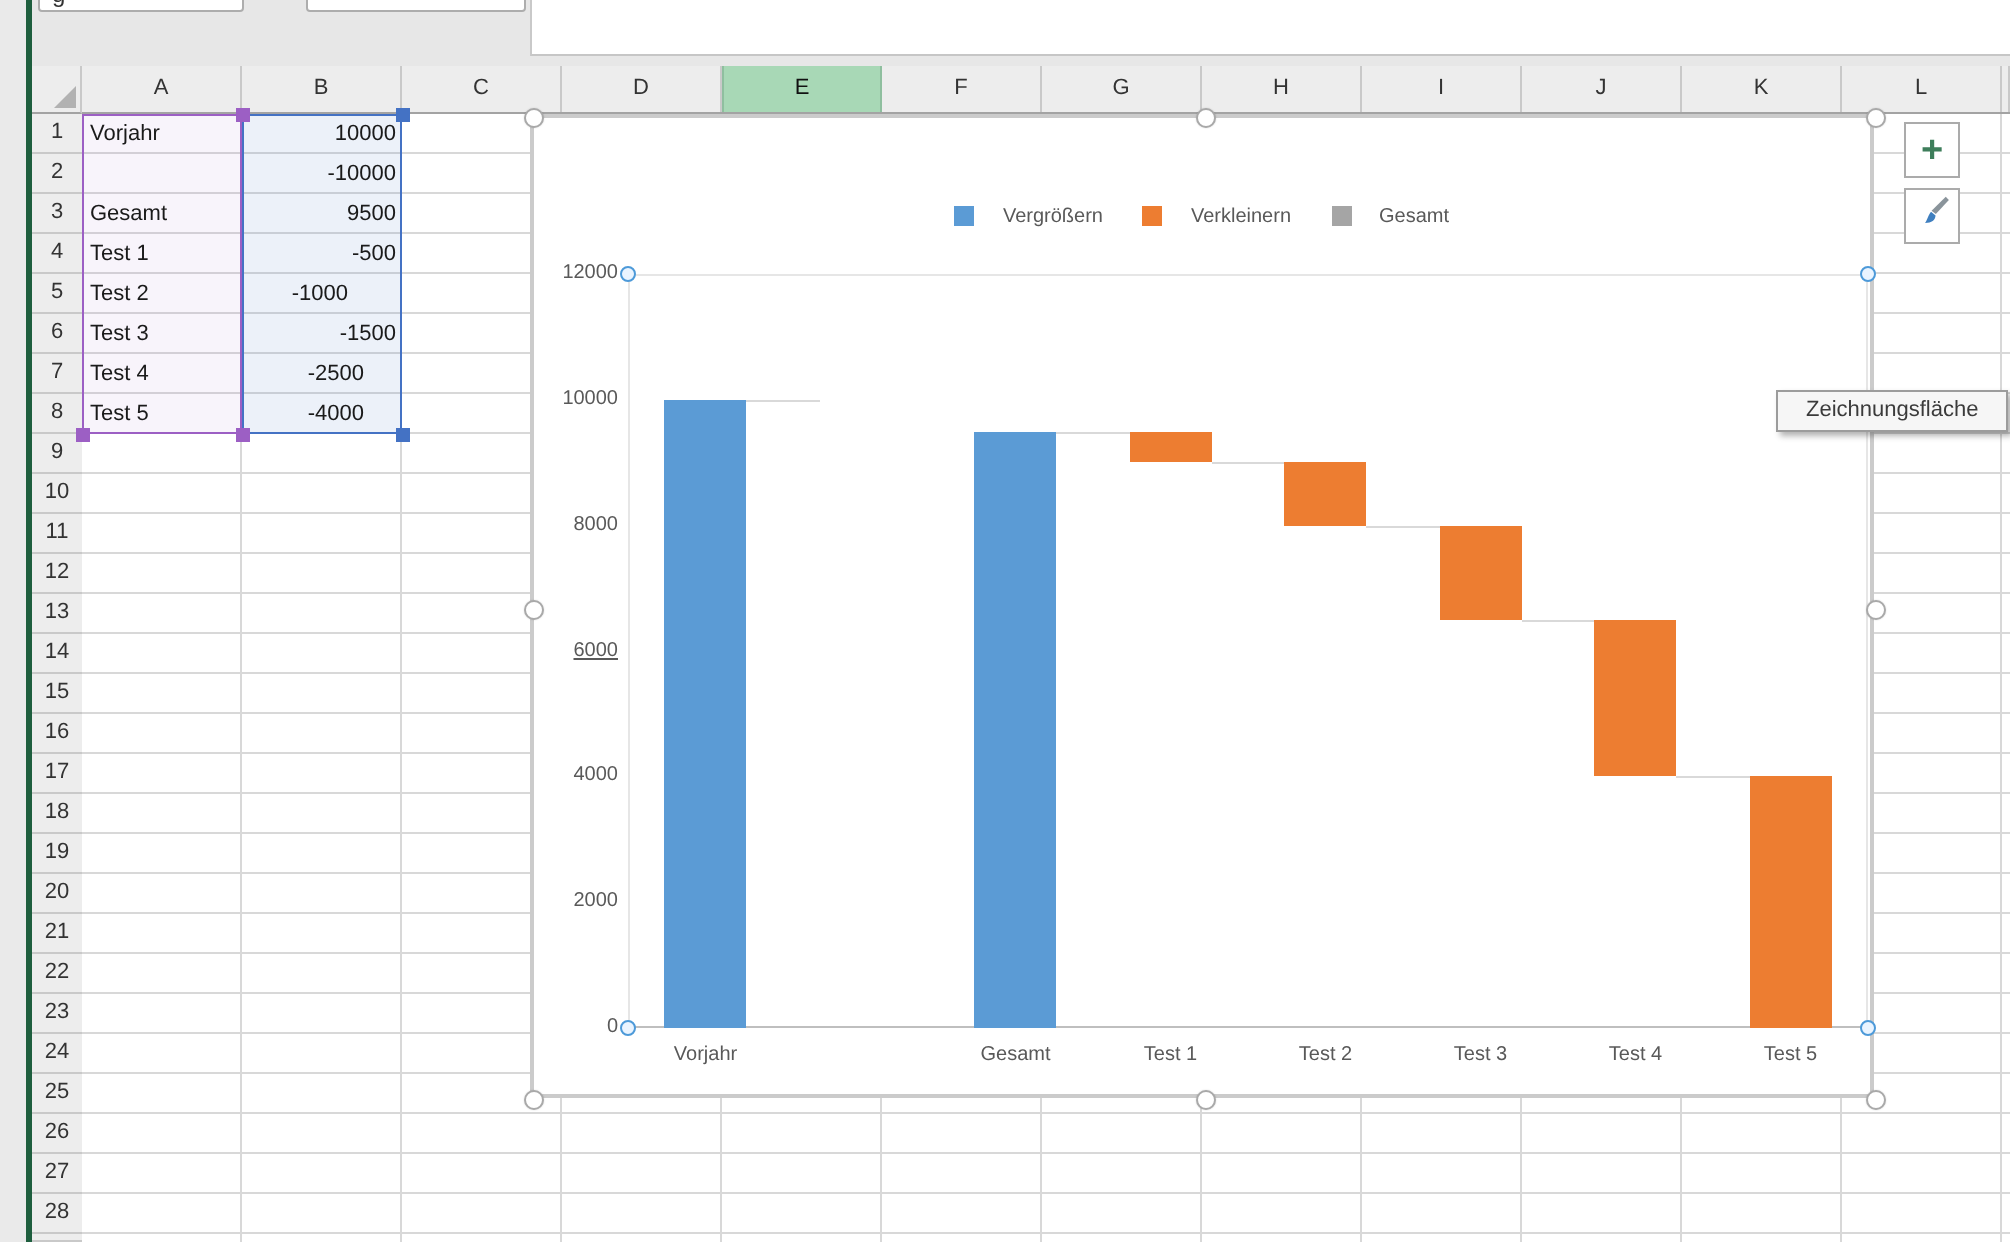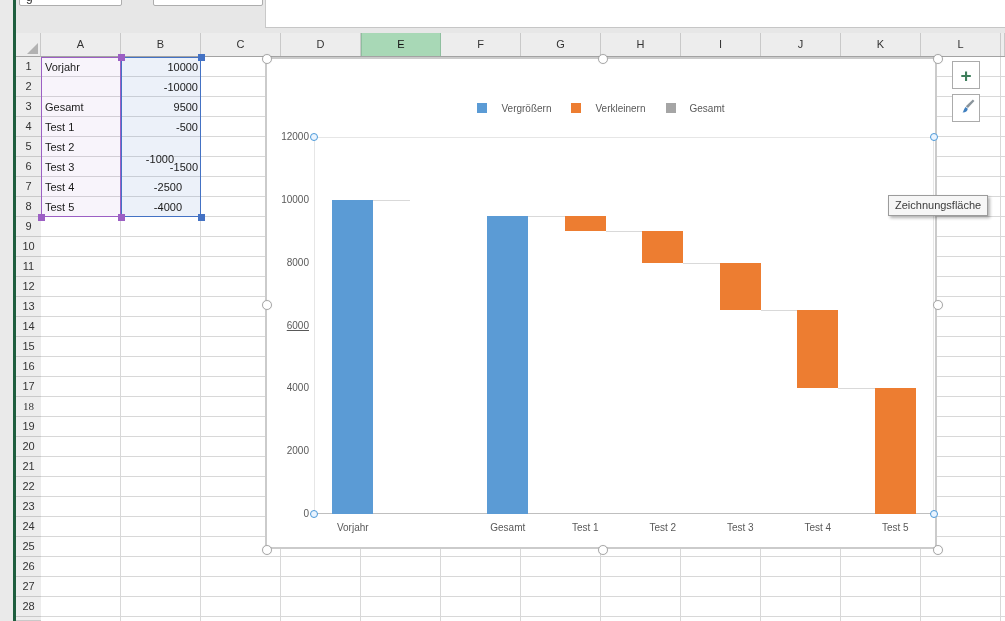--- a/index.html
+++ b/index.html
@@ -52,21 +52,21 @@
   .connector{position:absolute;height:1px;background:#d9d9d9;}
   .ytick{position:absolute;text-align:right;font-size:10px;color:#595959;width:42px;left:0;}
   .xtick{position:absolute;text-align:center;font-size:10px;color:#595959;}
   .handle{position:absolute;width:10px;height:10px;border-radius:50%;background:#fff;border:1px solid #a9a9a9;box-shadow:0 0 1px rgba(0,0,0,.15);}
   .phandle{position:absolute;width:8px;height:8px;border-radius:50%;background:#eaf4ff;border:1px solid #4d9ad9;}
   
   .chart-btn{position:absolute;left:952px;width:28px;height:28px;background:#fff;border:1px solid #ababab;display:flex;align-items:center;justify-content:center;cursor:pointer;}
   .chart-btn.add{top:61px;color:#3e7e5b;font-size:19px;font-weight:bold;line-height:1;}
   .chart-btn.styles{top:94px;}
   
-  .tooltip{position:absolute;left:888px;top:195px;height:21px;line-height:17px;background:#f6f6f6;border:1px solid #9c9c9c;box-shadow:2px 2px 3px rgba(0,0,0,.3);padding:1px 6px;font-size:11px;color:#3b3b3b;white-space:nowrap;z-index:9;}
+  .tooltip{position:absolute;left:888px;top:195px;height:21px;line-height:17px;background:#f6f6f6;border:1px solid #9c9c9c;box-shadow:2px 2px 3px rgba(0,0,0,.3);padding:1px 14px;font-size:11px;color:#3b3b3b;white-space:nowrap;z-index:9;}
   .z-chart{z-index:5;} .z-btn{z-index:6;}
 </style>
 </head>
 <body>
 
 <div id="app">
 
   <div class="topbar">
     <div class="mini-box b1">
       <span class="gfrag">g</span>
@@ -107,21 +107,21 @@
       <div class="row-h" style="top: 140px;">8</div>
       <div class="row-h" style="top: 160px;">9</div>
       <div class="row-h" style="top: 180px;">10</div>
       <div class="row-h" style="top: 200px;">11</div>
       <div class="row-h" style="top: 220px;">12</div>
       <div class="row-h" style="top: 240px;">13</div>
       <div class="row-h" style="top: 260px;">14</div>
       <div class="row-h" style="top: 280px;">15</div>
       <div class="row-h" style="top: 300px;">16</div>
       <div class="row-h" style="top: 320px;">17</div>
-      <div class="row-h" style="top: 340px; font-family: Liberation Serif, serif;">18</div>
+      <div class="row-h" style="top: 340px;">18</div>
       <div class="row-h" style="top: 360px;">19</div>
       <div class="row-h" style="top: 380px;">20</div>
       <div class="row-h" style="top: 400px;">21</div>
       <div class="row-h" style="top: 420px;">22</div>
       <div class="row-h" style="top: 440px;">23</div>
       <div class="row-h" style="top: 460px;">24</div>
       <div class="row-h" style="top: 480px;">25</div>
       <div class="row-h" style="top: 500px;">26</div>
       <div class="row-h" style="top: 520px;">27</div>
       <div class="row-h" style="top: 540px;">28</div>
@@ -137,21 +137,21 @@
       <div class="range-handle blue" style="left: 156.5px; top: -3.5px;"></div>
       <div class="range-handle blue" style="left: 156.5px; top: 156.5px;"></div>
       <div class="cell a" style="left: 0px; top: 0px; width: 80px;">Vorjahr</div>
       <div class="cell b" style="left: 80px; top: 0px; width: 80px;">10000</div>
       <div class="cell b" style="left: 80px; top: 20px; width: 80px;">-10000</div>
       <div class="cell a" style="left: 0px; top: 40px; width: 80px;">Gesamt</div>
       <div class="cell b" style="left: 80px; top: 40px; width: 80px;">9500</div>
       <div class="cell a" style="left: 0px; top: 60px; width: 80px;">Test 1</div>
       <div class="cell b" style="left: 80px; top: 60px; width: 80px;">-500</div>
       <div class="cell a" style="left: 0px; top: 80px; width: 80px;">Test 2</div>
-      <div class="cell b" style="left: 80px; top: 92px; width: 56px;">-1000</div>
+      <div class="cell b" style="left: 80px; top: 80px; width: 56px;">-1000</div>
       <div class="cell a" style="left: 0px; top: 100px; width: 80px;">Test 3</div>
       <div class="cell b" style="left: 80px; top: 100px; width: 80px;">-1500</div>
       <div class="cell a" style="left: 0px; top: 120px; width: 80px;">Test 4</div>
       <div class="cell b" style="left: 80px; top: 120px; width: 64px;">-2500</div>
       <div class="cell a" style="left: 0px; top: 140px; width: 80px;">Test 5</div>
       <div class="cell b" style="left: 80px; top: 140px; width: 64px;">-4000</div>
     </div>
 
   <div class="chart z-chart" id="chart">
     <div class="legend" id="legend">

